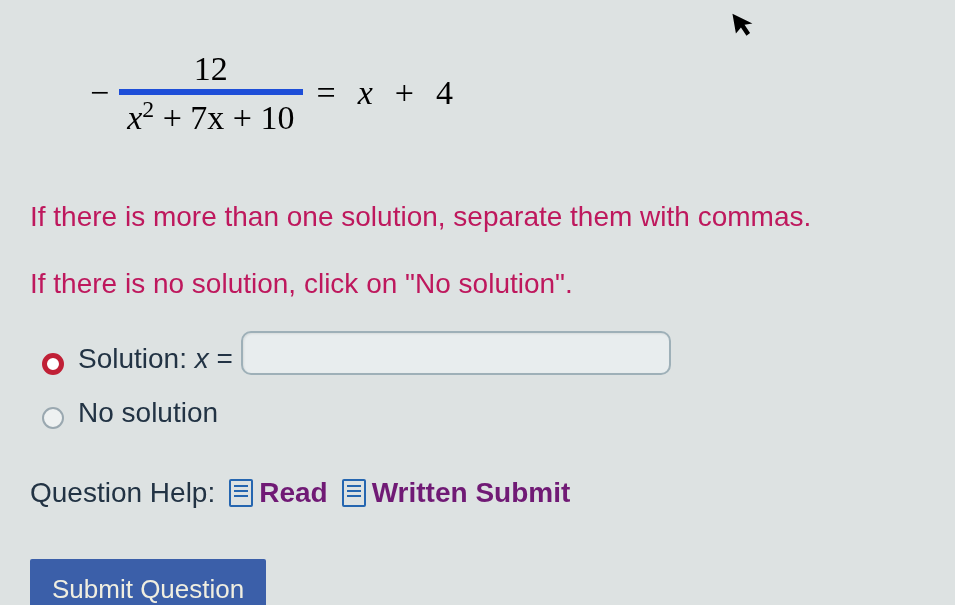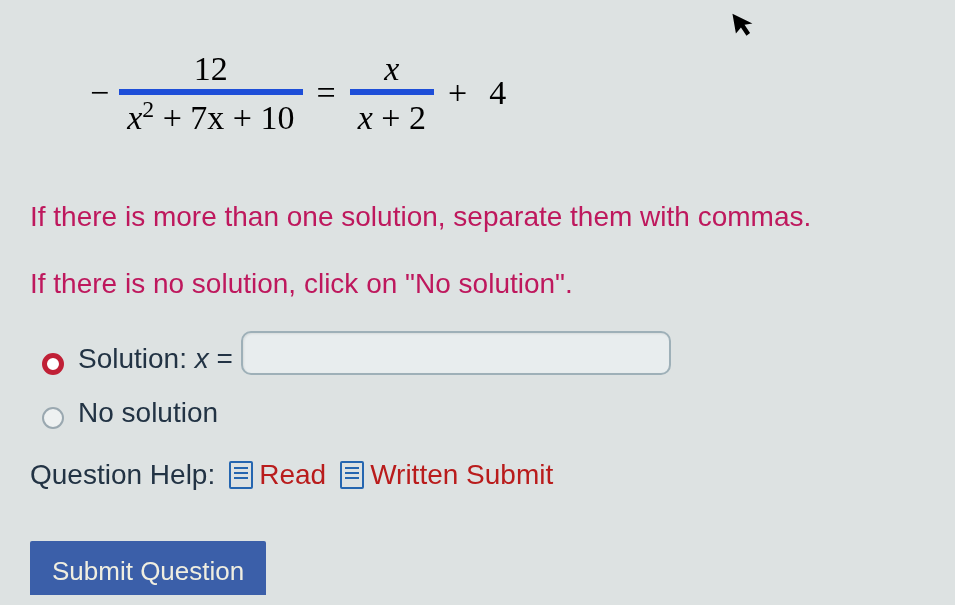--- a/index.html
+++ b/index.html
@@ -86,30 +86,31 @@
     box-shadow: inset 1px 1px 2px rgba(0,0,0,0.08);
     margin-left: 8px;
     font-size: 24px;
     padding: 0 10px;
     box-sizing: border-box;
     outline: none;
   }
   .question-help {
     font-size: 28px;
     color: #223344;
-    margin: 30px 0 0 0;
+    margin: 48px 0 0 0;
     display: flex;
     align-items: center;
     gap: 14px;
   }
   .help-link {
-    color: #b91c1c;
+    color: #701a75;
     display: inline-flex;
     align-items: center;
     gap: 6px;
+    font-weight: bold;
   }
   .doc-icon {
     width: 20px;
     height: 24px;
     border: 2px solid #2566b0;
     border-radius: 2px;
     position: relative;
     display: inline-block;
   }
   .doc-icon::before {
@@ -159,23 +160,20 @@
     <span class="minus">−</span>
     <span class="frac">
       <span class="num">12</span>
       <span class="den">
         <span class="italic-x">x</span><span class="sup">2</span><span> + 7x + 10</span>
       </span>
     </span>
     <span>=</span>
     <span class="frac">
       <span class="num italic-x">x</span>
-      <span class="den">
-        <span class="italic-x">x</span> + 2
-      </span>
     </span>
     <span>+</span>
     <span class="frac">
       <span class="num">4</span>
     </span>
   </div>
 
   <div class="instructions">If there is more than one solution, separate them with commas.</div>
   <div class="instructions">If there is no solution, click on "No solution".</div>
 

